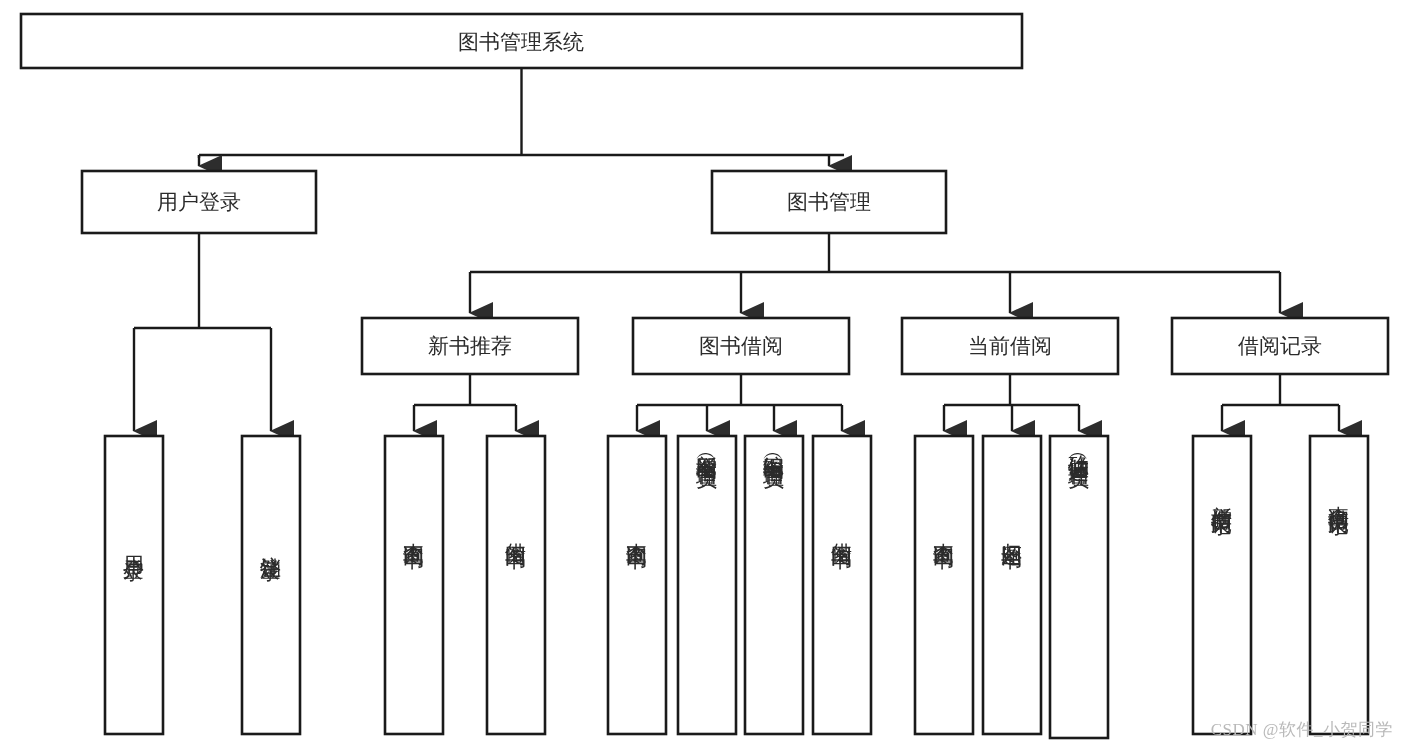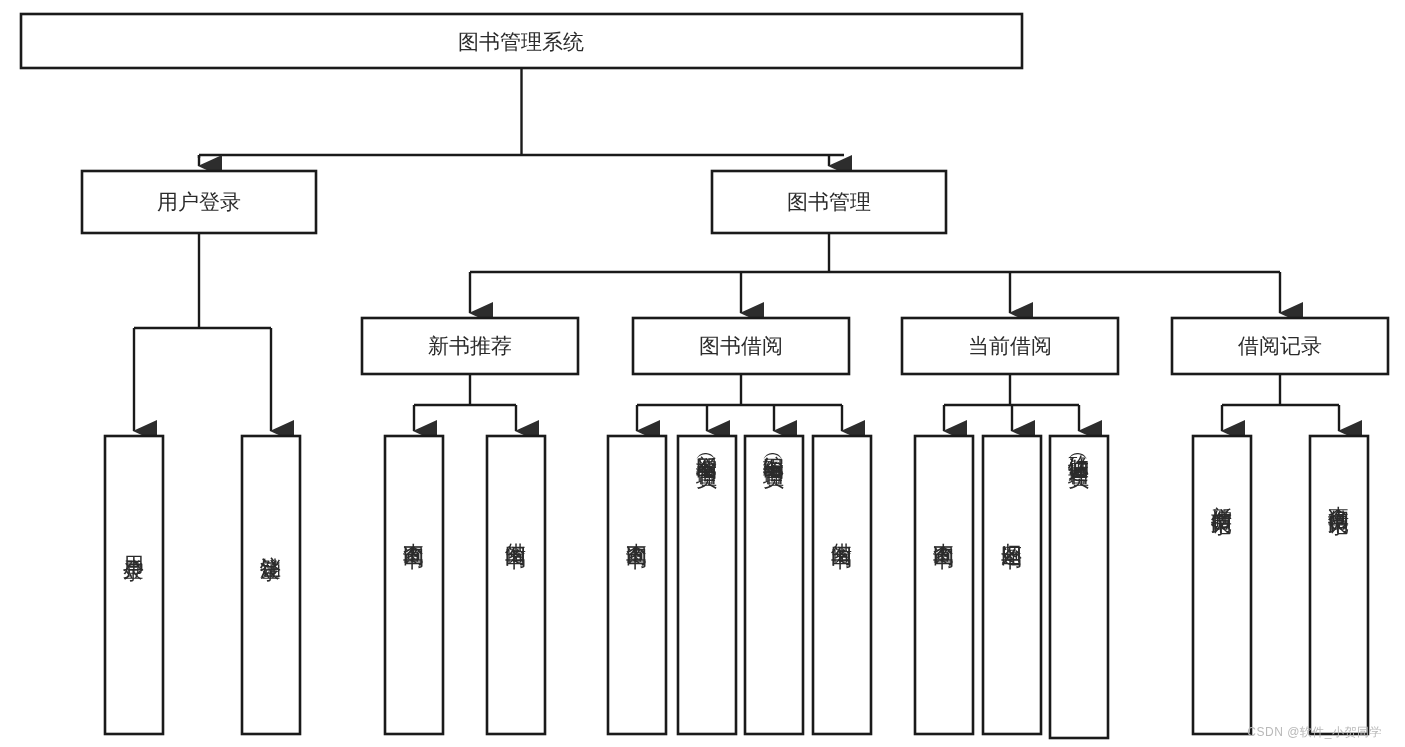--- a/index.html
+++ b/index.html
@@ -46,24 +46,24 @@
     stroke: #1a1a1a;
     stroke-width: 2.4;
     fill: none;
   }
   .arrow-head {
     fill: #2d2d2d;
     stroke: none;
   }
   .watermark {
     position: absolute;
-    right: 23px;
+    right: 12px;
     bottom: 6px;
-    font-family: Liberation Sans, sans-serif;
-    font-size: 12px;
+    font-family: Liberation Serif, serif;
+    font-size: 17px;
     color: #b9b9b9;
     white-space: nowrap;
     letter-spacing: 0.5px;
     pointer-events: none;
   }
 </style>
 </head>
 <body>
 
 <svg id="diagram" viewBox="0 0 1405 747">

